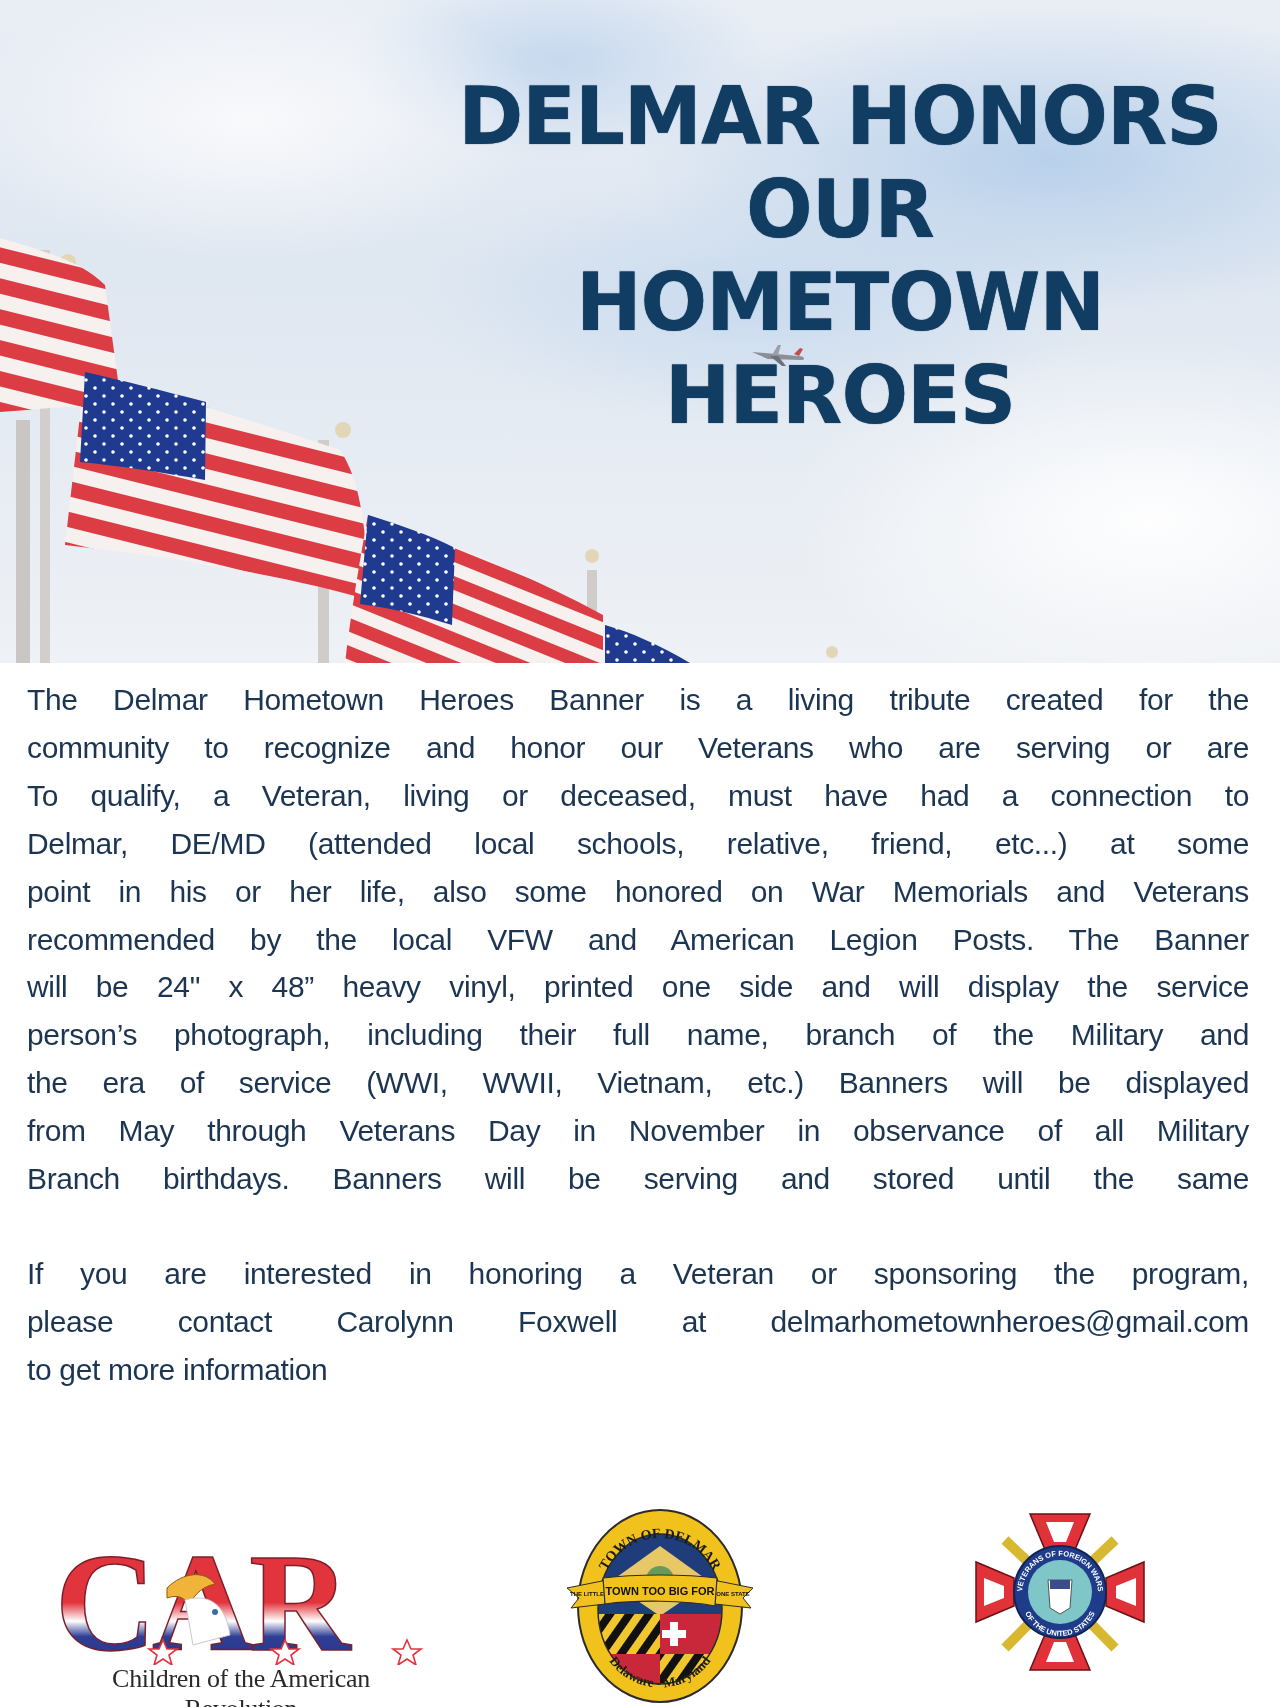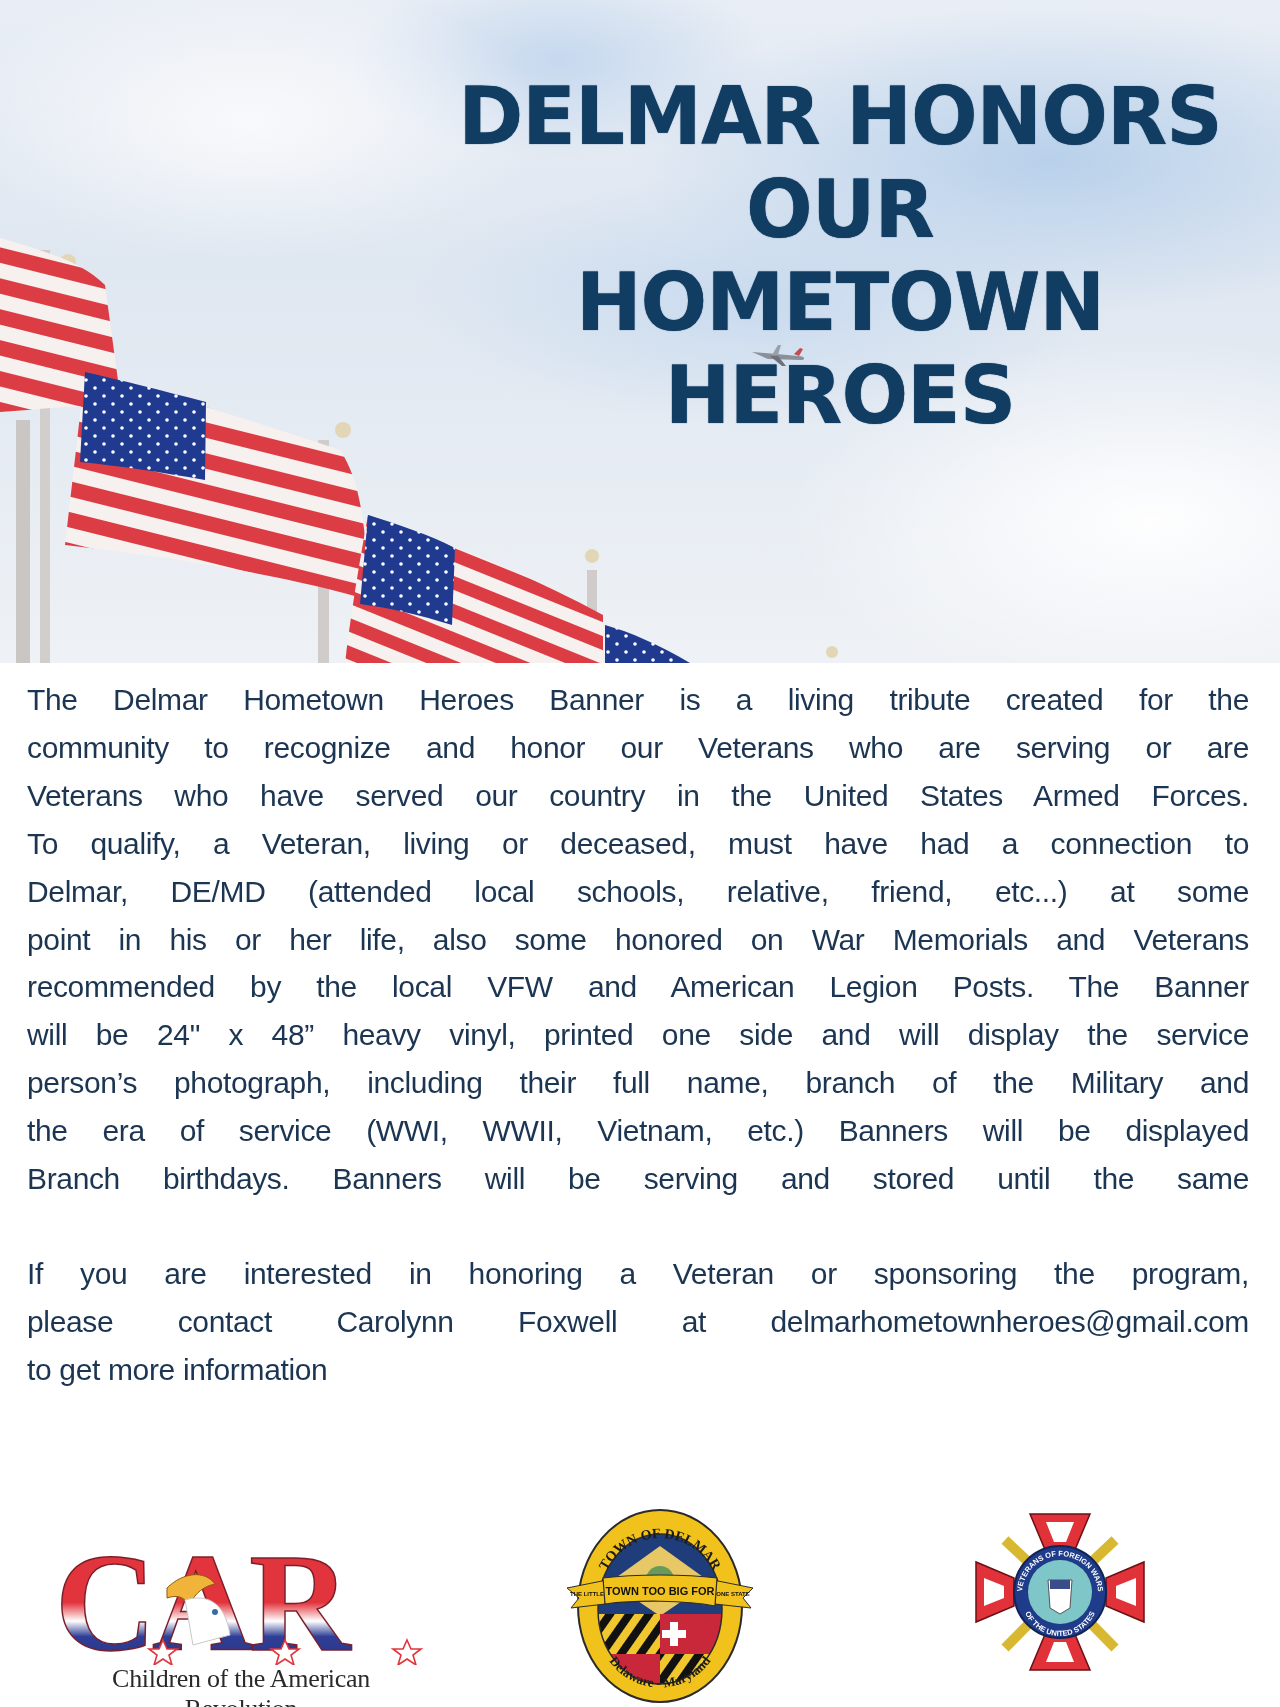--- a/index.html
+++ b/index.html
@@ -105,28 +105,28 @@
     <path d="M22,14 L34,24 L38,24 L30,14 Z" fill="#6c727b"></path>
     <path d="M24,13 L30,3 L33,3 L30,13 Z" fill="#9aa0a8"></path>
     <path d="M46,12 L52,6 L55,7 L51,14 Z" fill="#c44b52"></path>
   </svg>
 </section>
 
 <main class="content">
   <p class="para">
     <span class="line">The Delmar Hometown Heroes Banner is a living tribute created for the</span>
     <span class="line">community to recognize and honor our Veterans who are serving or are</span>
-    <span class="line">Veterans who have served our country in the United States Armed Forces.</span>
     <span class="line">To qualify, a Veteran, living or deceased, must have had a connection to</span>
     <span class="line">Delmar, DE/MD (attended local schools, relative, friend, etc...) at some</span>
     <span class="line">point in his or her life, also some honored on War Memorials and Veterans</span>
     <span class="line">recommended by the local VFW and American Legion Posts. The Banner</span>
     <span class="line">will be 24" x 48” heavy vinyl, printed one side and will display the service</span>
     <span class="line">person’s photograph, including their full name, branch of the Military and</span>
     <span class="line">the era of service (WWI, WWII, Vietnam, etc.) Banners will be displayed</span>
+    <span class="line">from May through Veterans Day in November in observance of all Military</span>
     <span class="line">Branch birthdays. Banners will be serving and stored until the same</span>
   </p>
 
   <p class="para contact">
     <span class="line">If you are interested in honoring a Veteran or sponsoring the program,</span>
     <span class="line">please contact Carolynn Foxwell at delmarhometownheroes@gmail.com</span>
     <span class="line last">to get more information</span>
   </p>
 </main>
 

